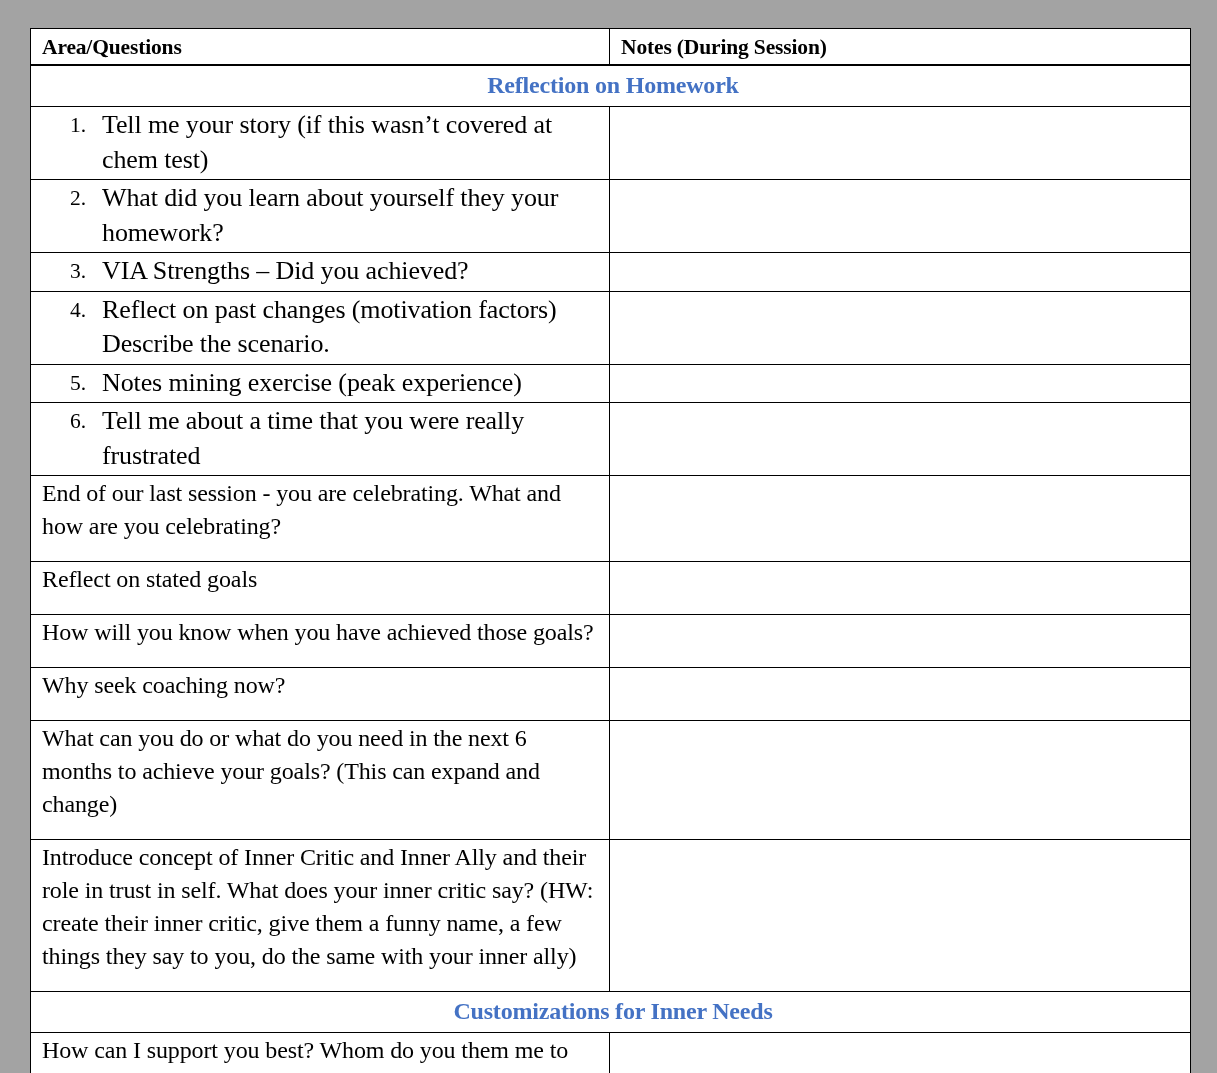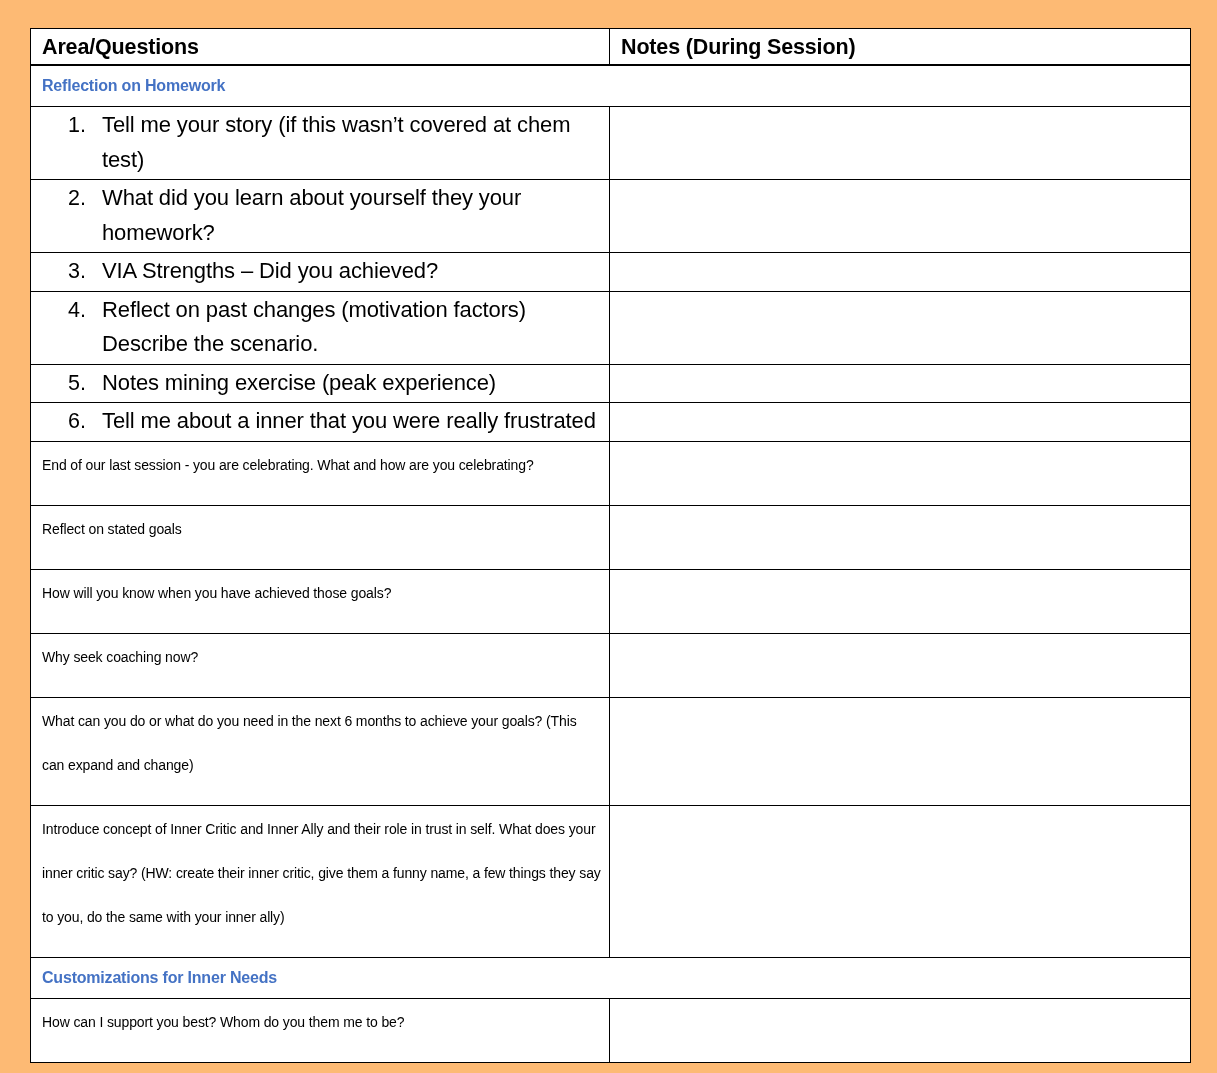--- a/index.html
+++ b/index.html
@@ -11,21 +11,22 @@
     width: 1217px;
     height: 1073px;
     overflow: hidden;
     font-family: "Liberation Sans", sans-serif;
   }
 
   .page {
     position: relative;
     width: 1217px;
     height: 1073px;
-    background: #fdba74;
+    background: #a3a3a3;
+    font-family: Liberation Serif, serif;
   }
 
   .doc-table {
     position: absolute;
     left: 30px;
     top: 28px;
     width: 1160px;
     border-collapse: collapse;
     table-layout: fixed;
   }
@@ -51,33 +52,34 @@
     line-height: 26px;
     padding: 5px 6px 4px 11px;
     letter-spacing: -0.15px;
   }
 
   
   .section-cell {
     padding: 0;
   }
   .section-text {
-    font-size: 16px;
+    font-size: 24px;
     font-weight: bold;
     color: #4472C4;
     line-height: 29px;
     padding: 5px 6px 6px 11px;
     letter-spacing: -0.2px;
+    text-align: center;
   }
 
   
   .q-text {
-    font-size: 14px;
-    color: #000000;
-    line-height: 44px;
+    font-size: 24px;
+    color: #000000;
+    line-height: 33px;
     padding: 1px 8px 18px 11px;
     letter-spacing: -0.12px;
   }
 
   
   .q-num-wrap {
     display: flex;
     padding: 1px 8px 2px 0;
   }
   .q-num {
@@ -85,21 +87,21 @@
     width: 71px;
     text-align: right;
     font-size: 21.5px;
     color: #000000;
     line-height: 34.5px;
     padding-right: 16px;
     box-sizing: border-box;
   }
   .q-body {
     flex: 1 1 auto;
-    font-size: 22px;
+    font-size: 26px;
     color: #000000;
     line-height: 34.5px;
     letter-spacing: -0.12px;
   }
 
   .notes-cell {
     background: #ffffff;
   }
 </style>
 </head>
@@ -179,21 +181,21 @@
             </div>
           </td>
           <td class="notes-cell">
             <div class="q-text"></div>
           </td>
         </tr>
         <tr>
           <td>
             <div class="q-num-wrap">
               <div class="q-num">6.</div>
-              <div class="q-body">Tell me about a inner that you were really frustrated</div>
+              <div class="q-body">Tell me about a time that you were really frustrated</div>
             </div>
           </td>
           <td class="notes-cell">
             <div class="q-text"></div>
           </td>
         </tr>
         <tr>
           <td>
             <div class="q-text">End of our last session - you are celebrating. What and how are you celebrating?</div>
           </td>

